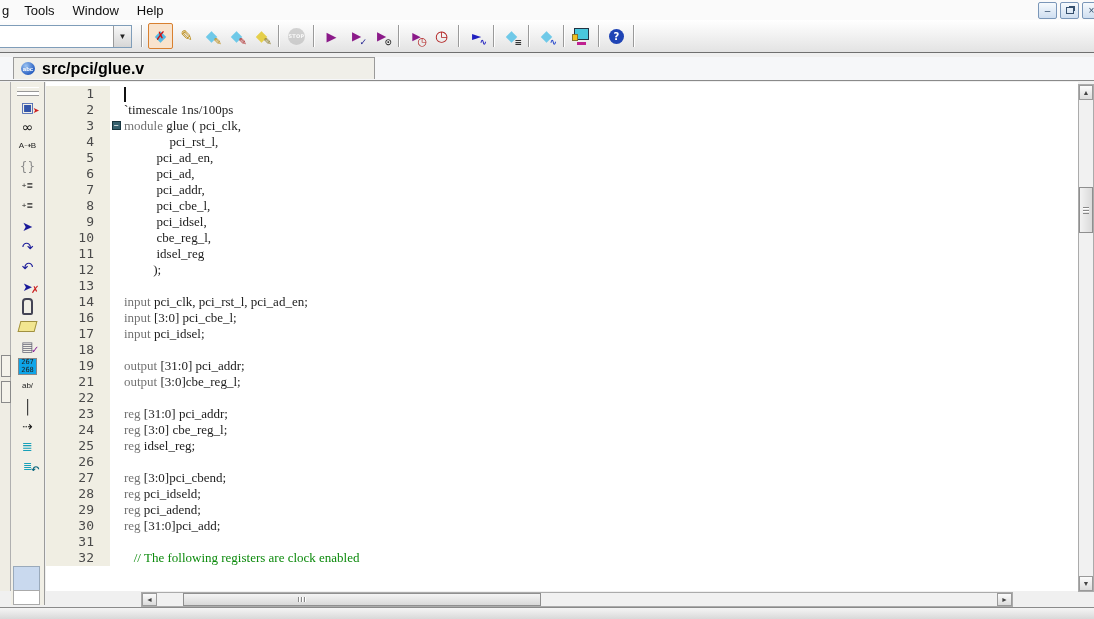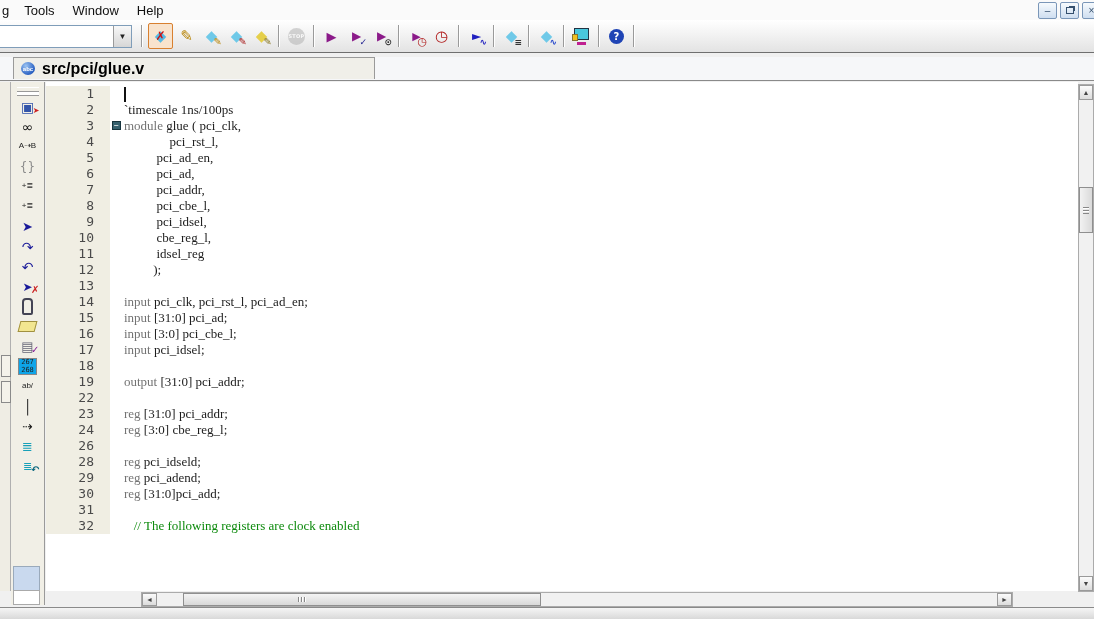--- a/index.html
+++ b/index.html
@@ -284,29 +284,31 @@
         <div class="crow"><span class="ln">5</span><span class="fold"></span><span class="ct"><span class="s-p">          pci_ad_en,</span></span></div>
         <div class="crow"><span class="ln">6</span><span class="fold"></span><span class="ct"><span class="s-p">          pci_ad,</span></span></div>
         <div class="crow"><span class="ln">7</span><span class="fold"></span><span class="ct"><span class="s-p">          pci_addr,</span></span></div>
         <div class="crow"><span class="ln">8</span><span class="fold"></span><span class="ct"><span class="s-p">          pci_cbe_l,</span></span></div>
         <div class="crow"><span class="ln">9</span><span class="fold"></span><span class="ct"><span class="s-p">          pci_idsel,</span></span></div>
         <div class="crow"><span class="ln">10</span><span class="fold"></span><span class="ct"><span class="s-p">          cbe_reg_l,</span></span></div>
         <div class="crow"><span class="ln">11</span><span class="fold"></span><span class="ct"><span class="s-p">          idsel_reg</span></span></div>
         <div class="crow"><span class="ln">12</span><span class="fold"></span><span class="ct"><span class="s-p">         );</span></span></div>
         <div class="crow"><span class="ln">13</span><span class="fold"></span><span class="ct"></span></div>
         <div class="crow"><span class="ln">14</span><span class="fold"></span><span class="ct"><span class="s-k">input</span><span class="s-p"> pci_clk, pci_rst_l, pci_ad_en;</span></span></div>
-        <div class="crow"><span class="ln">15</span><span class="fold"></span><span class="ct"><span class="s-k">input</span><span class="s-p"> [31:0] pci_ad;</span></span></div>
         <div class="crow"><span class="ln">16</span><span class="fold"></span><span class="ct"><span class="s-k">input</span><span class="s-p"> [3:0] pci_cbe_l;</span></span></div>
         <div class="crow"><span class="ln">17</span><span class="fold"></span><span class="ct"><span class="s-k">input</span><span class="s-p"> pci_idsel;</span></span></div>
         <div class="crow"><span class="ln">18</span><span class="fold"></span><span class="ct"></span></div>
         <div class="crow"><span class="ln">19</span><span class="fold"></span><span class="ct"><span class="s-k">output</span><span class="s-p"> [31:0] pci_addr;</span></span></div>
+        <div class="crow"><span class="ln">21</span><span class="fold"></span><span class="ct"><span class="s-k">output</span><span class="s-p"> [3:0]cbe_reg_l;</span></span></div>
         <div class="crow"><span class="ln">22</span><span class="fold"></span><span class="ct"></span></div>
         <div class="crow"><span class="ln">23</span><span class="fold"></span><span class="ct"><span class="s-k">reg</span><span class="s-p"> [31:0] pci_addr;</span></span></div>
         <div class="crow"><span class="ln">24</span><span class="fold"></span><span class="ct"><span class="s-k">reg</span><span class="s-p"> [3:0] cbe_reg_l;</span></span></div>
+        <div class="crow"><span class="ln">25</span><span class="fold"></span><span class="ct"><span class="s-k">reg</span><span class="s-p"> idsel_reg;</span></span></div>
         <div class="crow"><span class="ln">26</span><span class="fold"></span><span class="ct"></span></div>
+        <div class="crow"><span class="ln">27</span><span class="fold"></span><span class="ct"><span class="s-k">reg</span><span class="s-p"> [3:0]pci_cbend;</span></span></div>
         <div class="crow"><span class="ln">28</span><span class="fold"></span><span class="ct"><span class="s-k">reg</span><span class="s-p"> pci_idseld;</span></span></div>
         <div class="crow"><span class="ln">29</span><span class="fold"></span><span class="ct"><span class="s-k">reg</span><span class="s-p"> pci_adend;</span></span></div>
         <div class="crow"><span class="ln">30</span><span class="fold"></span><span class="ct"><span class="s-k">reg</span><span class="s-p"> [31:0]pci_add;</span></span></div>
         <div class="crow"><span class="ln">31</span><span class="fold"></span><span class="ct"></span></div>
         <div class="crow"><span class="ln">32</span><span class="fold"></span><span class="ct"><span class="s-c">   // The following registers are clock enabled</span></span></div>
       </div>
     <div class="caret"></div>
   </div>
 
   <div class="vscroll">

